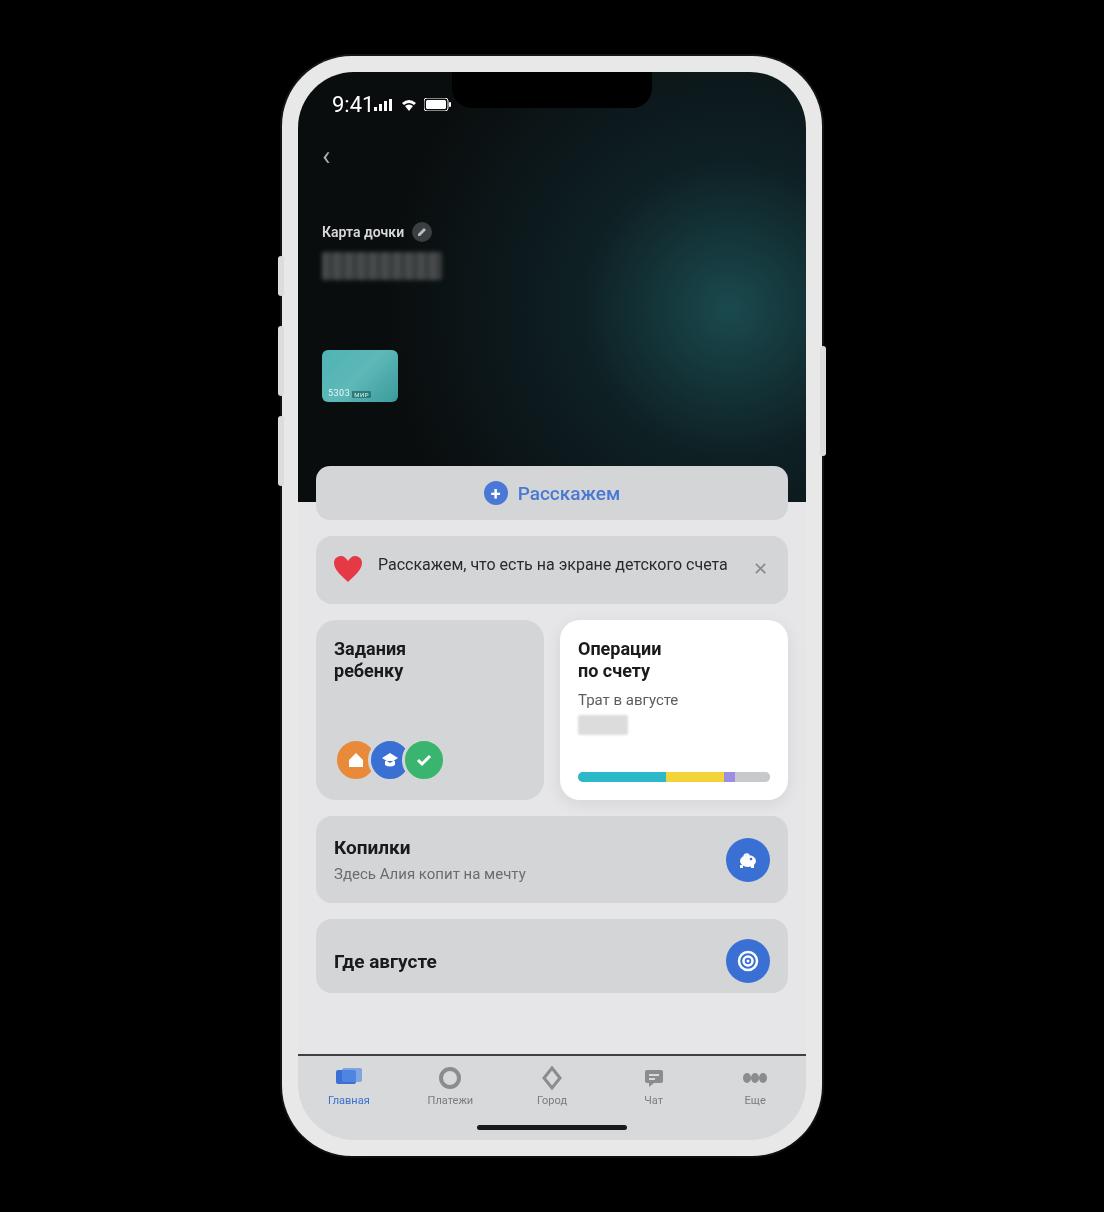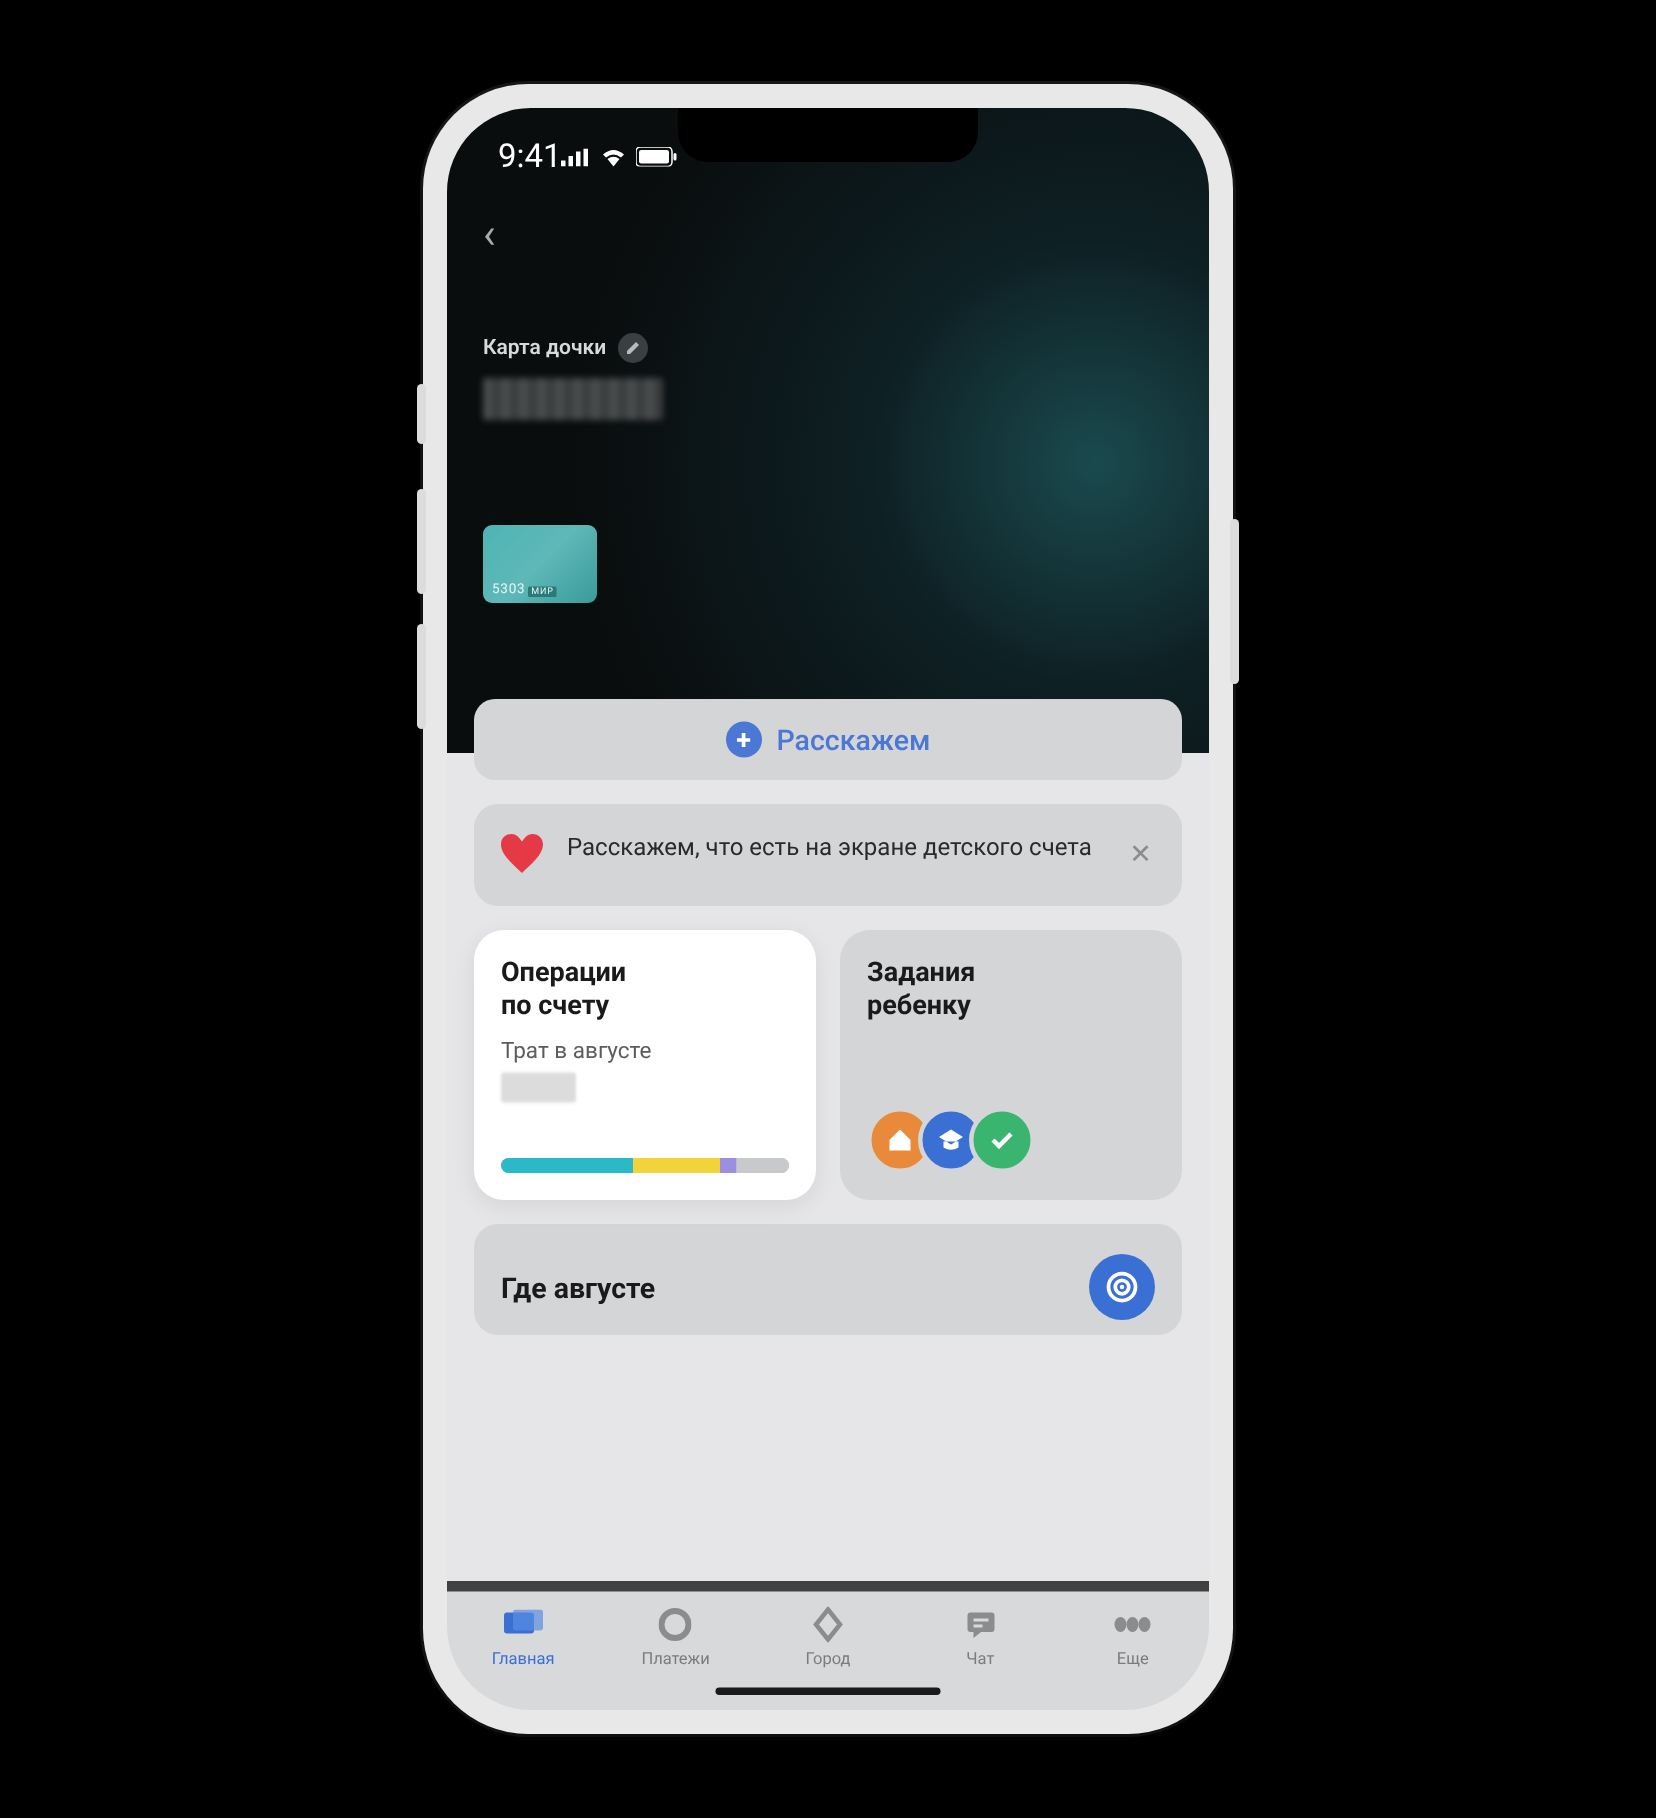--- a/index.html
+++ b/index.html
@@ -135,21 +135,21 @@
   .list-text { flex: 1; }
   .list-title { font-size: 19px; font-weight: 700; color: #1a1a1a; }
   .list-sub { margin-top: 6px; font-size: 15px; color: #6a6c6e; }
   .list-icon {
     width: 44px; height: 44px; border-radius: 50%; background: #3a6fd4;
     display: flex; align-items: center; justify-content: center; flex-shrink: 0;
   }
   .tabbar {
     position: absolute; bottom: 0; left: 0; right: 0;
     height: 86px; background: #d8d9db;
-    border-top: 7px solid #404040;
+    border-top: 2px solid #404040;
     display: flex; justify-content: space-around; align-items: flex-start;
     padding-top: 10px;
   }
   .tab { display: flex; flex-direction: column; align-items: center; gap: 4px; width: 20%; }
   .tab-icon { width: 28px; height: 24px; display: flex; align-items: center; justify-content: center; }
   .tab-label { font-size: 11px; color: #7a7c7e; }
   .tab.active .tab-label { color: #3a6fd4; }
   .home-ind {
     position: absolute; bottom: 10px; left: 50%; transform: translateX(-50%);
     width: 150px; height: 5px; background: #1a1a1a; border-radius: 3px;
@@ -212,34 +212,20 @@
 
       <div class="info-card">
         <svg class="heart" viewBox="0 0 32 32">
             <path d="M16 28 C10 22 2 16 2 9 C2 4 6 2 9 2 C12 2 14 4 16 7 C18 4 20 2 23 2 C26 2 30 4 30 9 C30 16 22 22 16 28 Z" fill="#e63946"></path>
           </svg>
         <div class="info-text">Расскажем, что есть на экране детского счета</div>
         <span class="close-x">✕</span>
       </div>
 
       <div class="tile-row">
-        <div class="tile tile-white">
-          <div class="tile-title">
-            <span>Операции</span><br>
-            <span>по счету</span>
-          </div>
-          <div class="tile-sub">Трат в августе</div>
-          <div class="amount-blur"></div>
-          <div class="bar">
-            <div class="seg1"></div>
-              <div class="seg2"></div>
-              <div class="seg3"></div>
-              <div class="seg4"></div>
-          </div>
-        </div>
         <div class="tile tile-grey">
           <div class="tile-title">
             <span>Задания</span><br>
             <span>ребенку</span>
           </div>
           <div class="badges">
             <div class="badge b1">
                 <svg width="20" height="20" viewBox="0 0 20 20">
                   <path d="M3 10 L10 3 L17 10 L17 17 L3 17 Z" fill="#fff"></path>
                 </svg>
@@ -249,22 +235,51 @@
                   <path d="M10 3 L18 8 L10 13 L2 8 Z M5 11 L5 15 Q10 18 15 15 L15 11" fill="#fff"></path>
                 </svg>
               </div>
             <div class="badge b3">
                 <svg width="20" height="20" viewBox="0 0 20 20">
                   <path d="M4 10 L8 14 L16 6" stroke="#fff" stroke-width="3" fill="none"></path>
                 </svg>
               </div>
           </div>
         </div>
-      </div>
-
+        <div class="tile tile-white">
+          <div class="tile-title">
+            <span>Операции</span><br>
+            <span>по счету</span>
+          </div>
+          <div class="tile-sub">Трат в августе</div>
+          <div class="amount-blur"></div>
+          <div class="bar">
+            <div class="seg1"></div>
+              <div class="seg2"></div>
+              <div class="seg3"></div>
+              <div class="seg4"></div>
+          </div>
+        </div>
+      </div>
+
+      <div class="list-card">
+        <div class="list-text">
+          <div class="list-title">Копилки</div>
+          <div class="list-sub">Здесь Алия копит на мечту</div>
+        </div>
+        <div class="list-icon">
+          <svg width="24" height="24" viewBox="0 0 24 24">
+              <ellipse cx="12" cy="13" rx="8" ry="6" fill="#fff"></ellipse>
+              <circle cx="15" cy="11" r="1.3" fill="#3a6fd4"></circle>
+              <rect x="4" y="17" width="3" height="3" fill="#fff"></rect>
+              <rect x="15" y="17" width="3" height="3" fill="#fff"></rect>
+              <path d="M8 8 Q10 5 13 7" stroke="#fff" stroke-width="2" fill="none"></path>
+            </svg>
+        </div>
+      </div>
 
       <div class="list-card" style="padding-bottom:10px;">
         <div class="list-text">
           <div class="list-title">Где августе</div>
         </div>
         <div class="list-icon">
           <svg width="24" height="24" viewBox="0 0 24 24">
               <circle cx="12" cy="12" r="9" fill="none" stroke="#fff" stroke-width="2.5"></circle>
               <circle cx="12" cy="12" r="4.5" fill="none" stroke="#fff" stroke-width="2.5"></circle>
               <circle cx="12" cy="12" r="1.5" fill="#fff"></circle>

